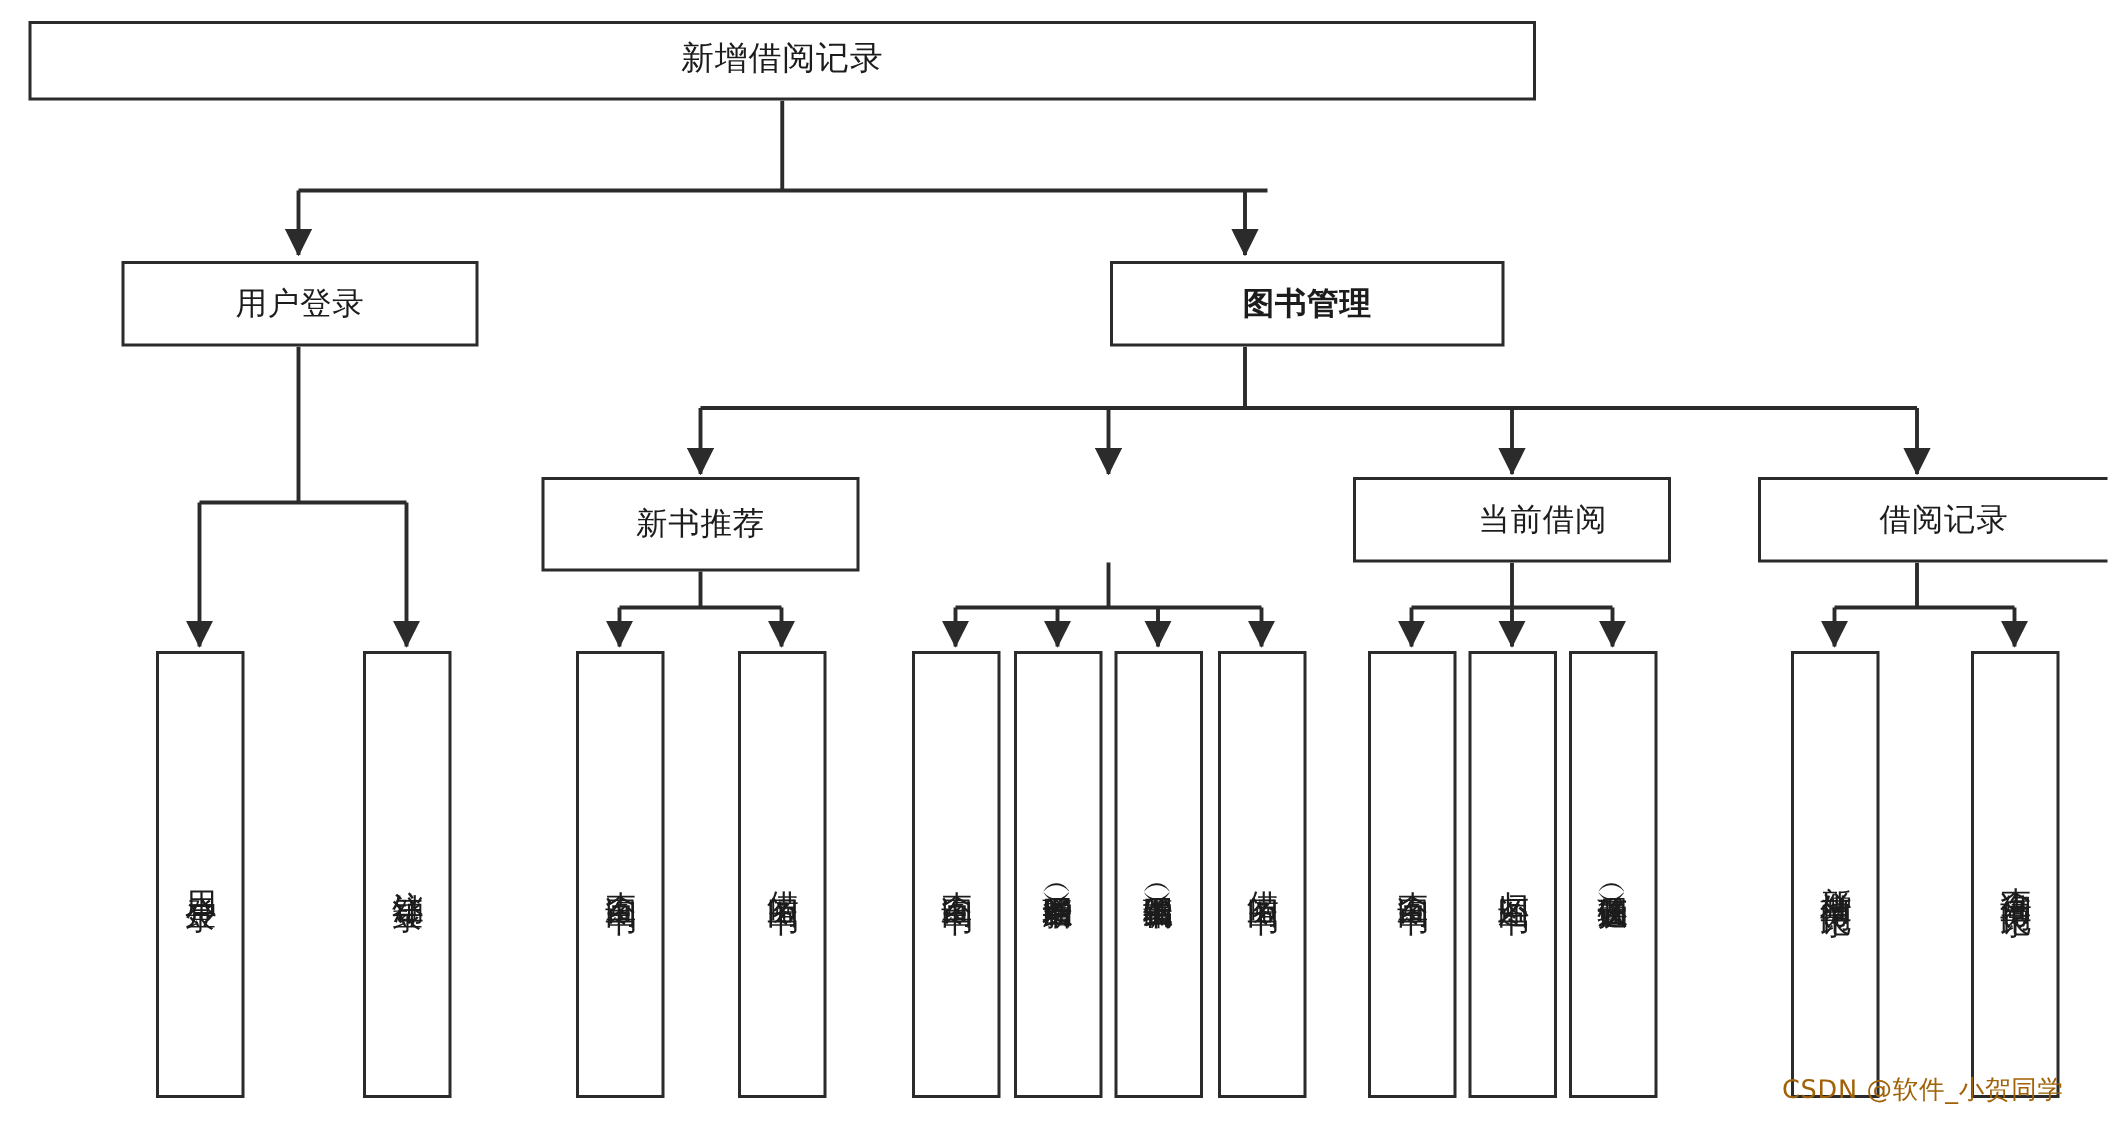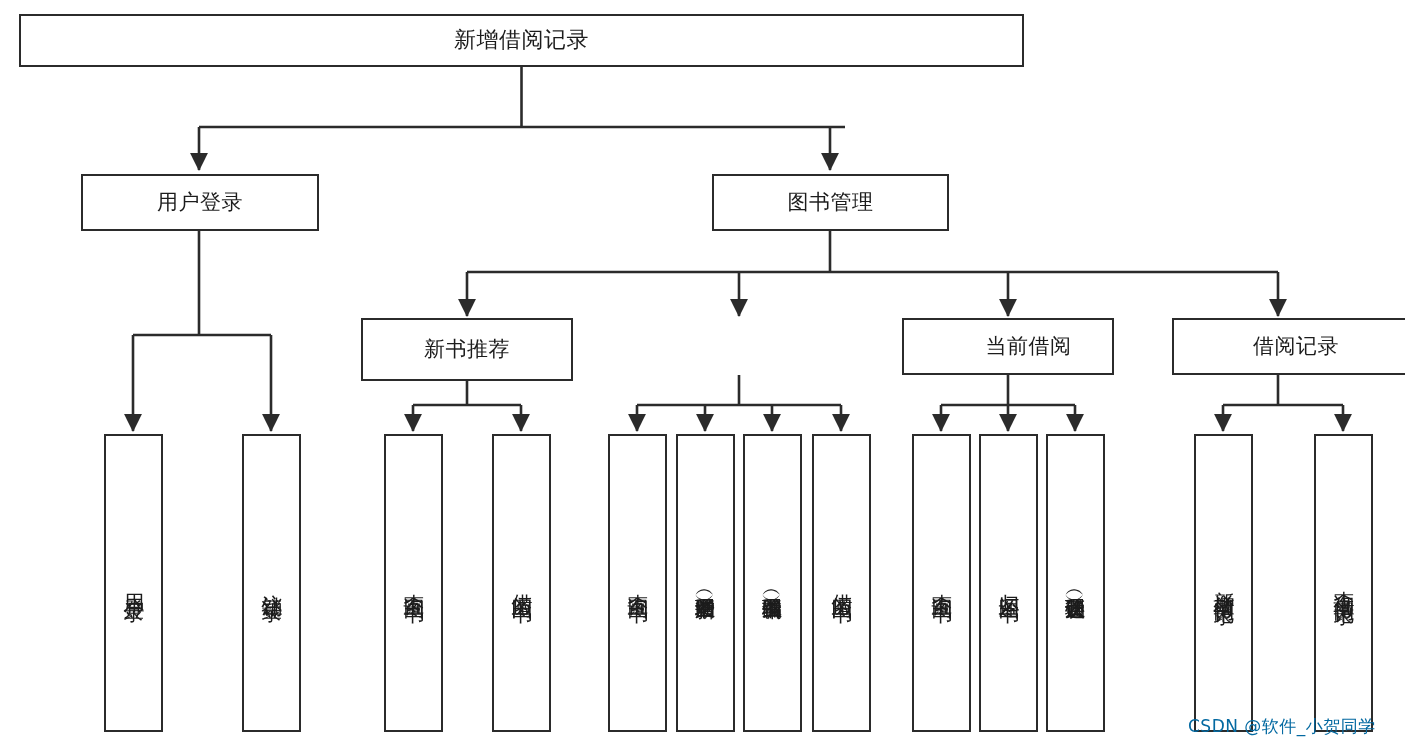--- a/index.html
+++ b/index.html
@@ -54,21 +54,21 @@
     line-height: 1.0;
     text-align: center;
     white-space: nowrap;
   }
   .node-root .node-label-h { font-size: 22px; }
   .watermark {
     position: absolute;
     left: 1188px;
     top: 715px;
     font-size: 17px;
-    color: #0369a1;
+    color: #a16207;
     white-space: nowrap;
     letter-spacing: 0.5px;
     pointer-events: none;
   }
 </style>
 </head>
 <body>
 
 <div id="diagram-root">
 
@@ -122,21 +122,21 @@
     </g>
   </svg>
 
   <div class="node-box node-root" style="left:19px; top:14px; width:1005px; height:53px;">
     <span class="node-label-h">新增借阅记录</span>
   </div>
 
   <div class="node-box" style="left:81px; top:174px; width:238px; height:57px;">
     <span class="node-label-h">用户登录</span>
   </div>
-  <div class="node-box" style="left:712px; top:174px; width:237px; height:57px;">
+  <div class="node-box" style="left:740px; top:174px; width:263px; height:57px;font-weight:bold;">
     <span class="node-label-h">图书管理</span>
   </div>
 
   <div class="node-box" style="left:361px; top:318px; width:212px; height:63px;">
     <span class="node-label-h">新书推荐</span>
   </div>
   <div class="node-box" style="left:902px; top:318px; width:212px; height:57px;padding-left:41px;">
     <span class="node-label-h">当前借阅</span>
   </div>
   <div class="node-box" style="left:1172px; top:318px; width:248px; height:57px;">

